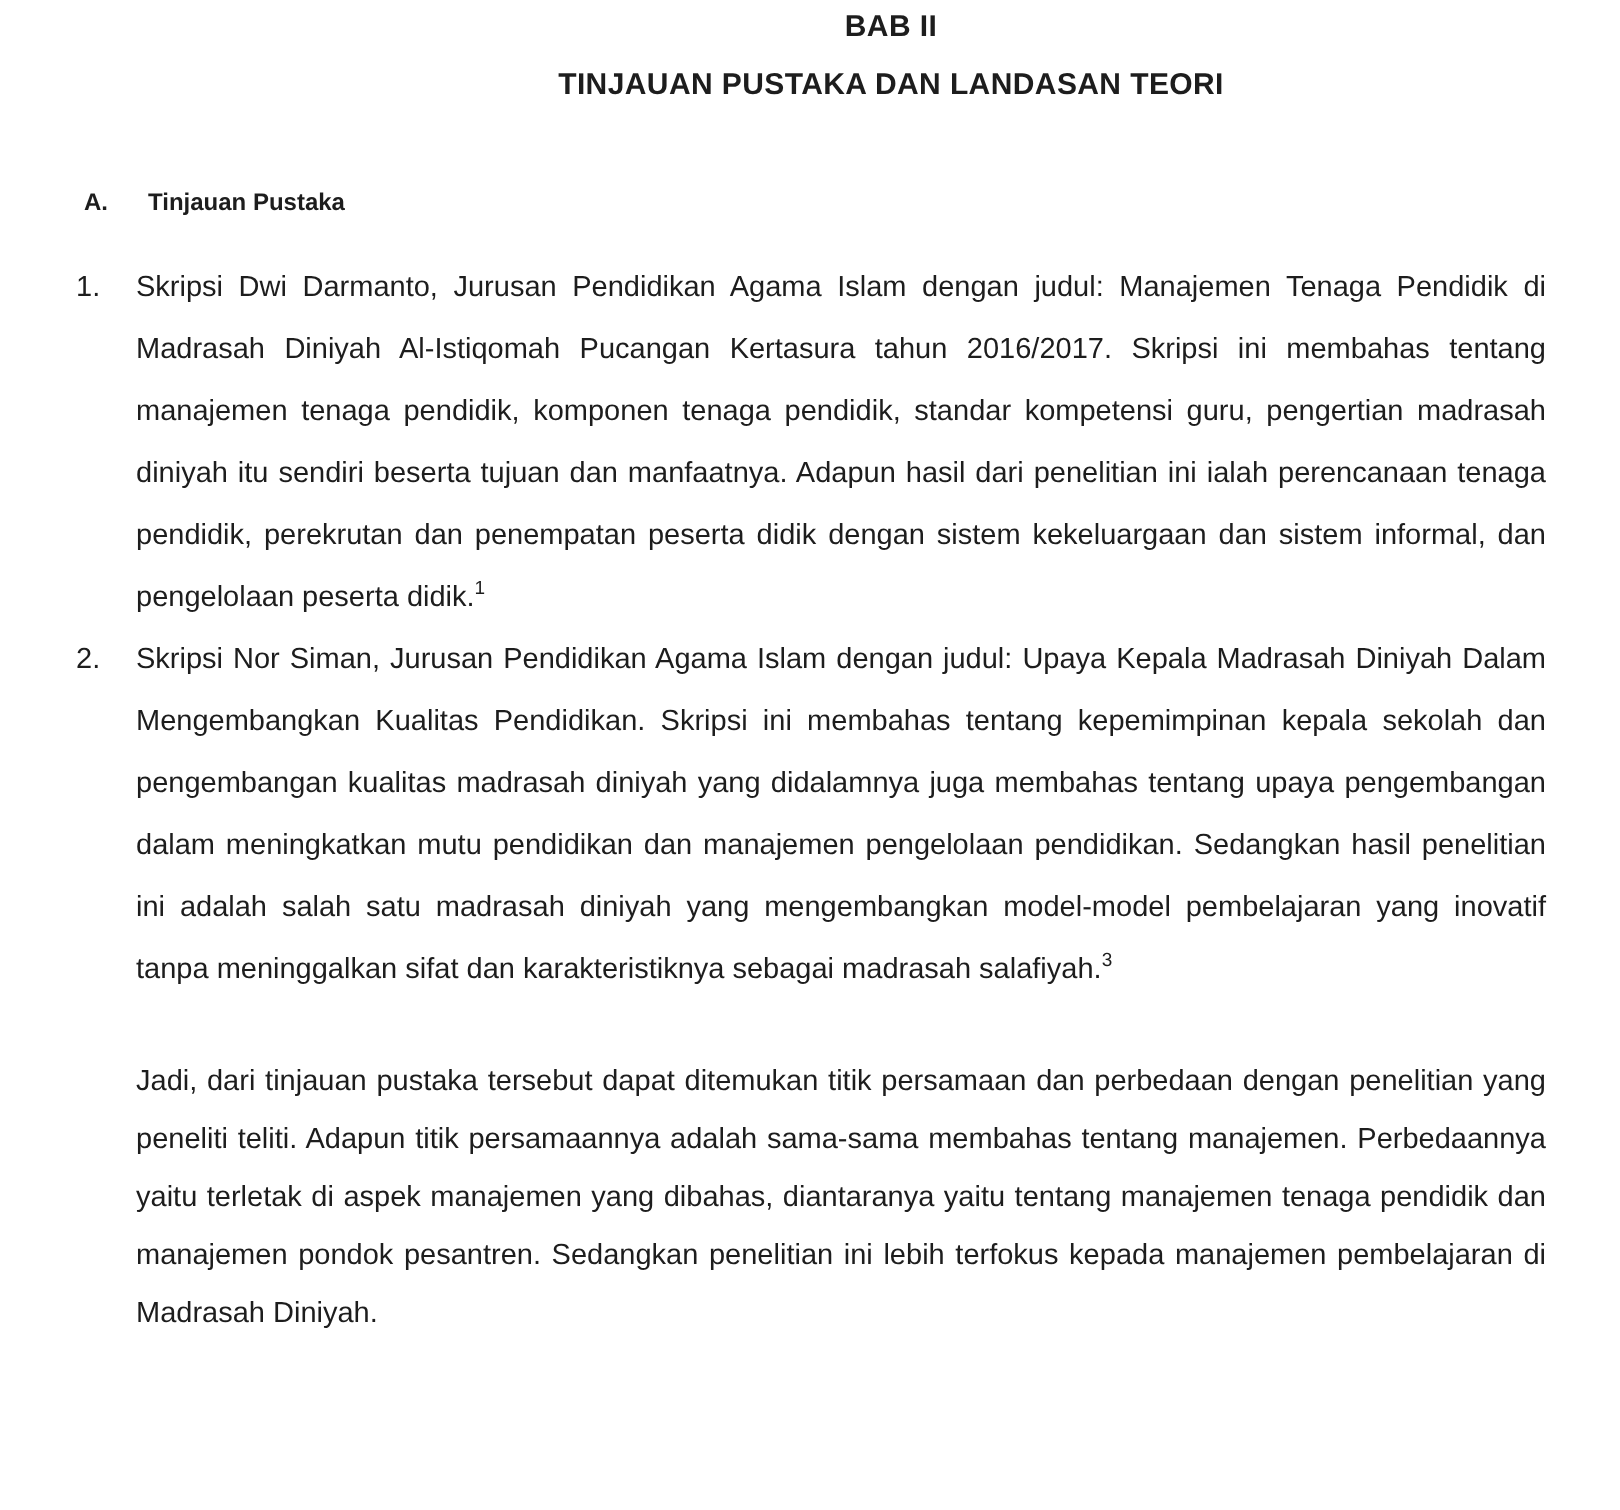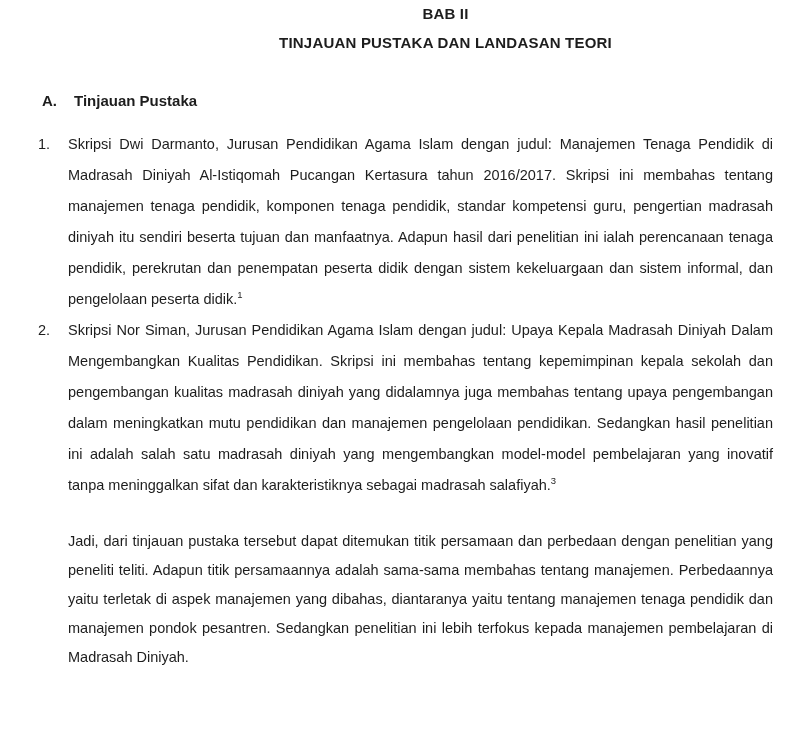--- a/index.html
+++ b/index.html
@@ -27,21 +27,21 @@
     line-height: 16px;
     letter-spacing: 0.2px;
   }
   .chapter-subhead {
     margin-top: 13px;
   }
   .section-head {
     margin-top: 42px;
     margin-left: 4px;
     font-weight: 700;
-    font-size: 15px;
+    font-size: 12px;
     line-height: 16px;
   }
   .section-head .sec-num {
     display: inline-block;
     width: 32px;
   }
   .para {
     text-align: justify;
     text-justify: inter-word;
     hyphens: none;

